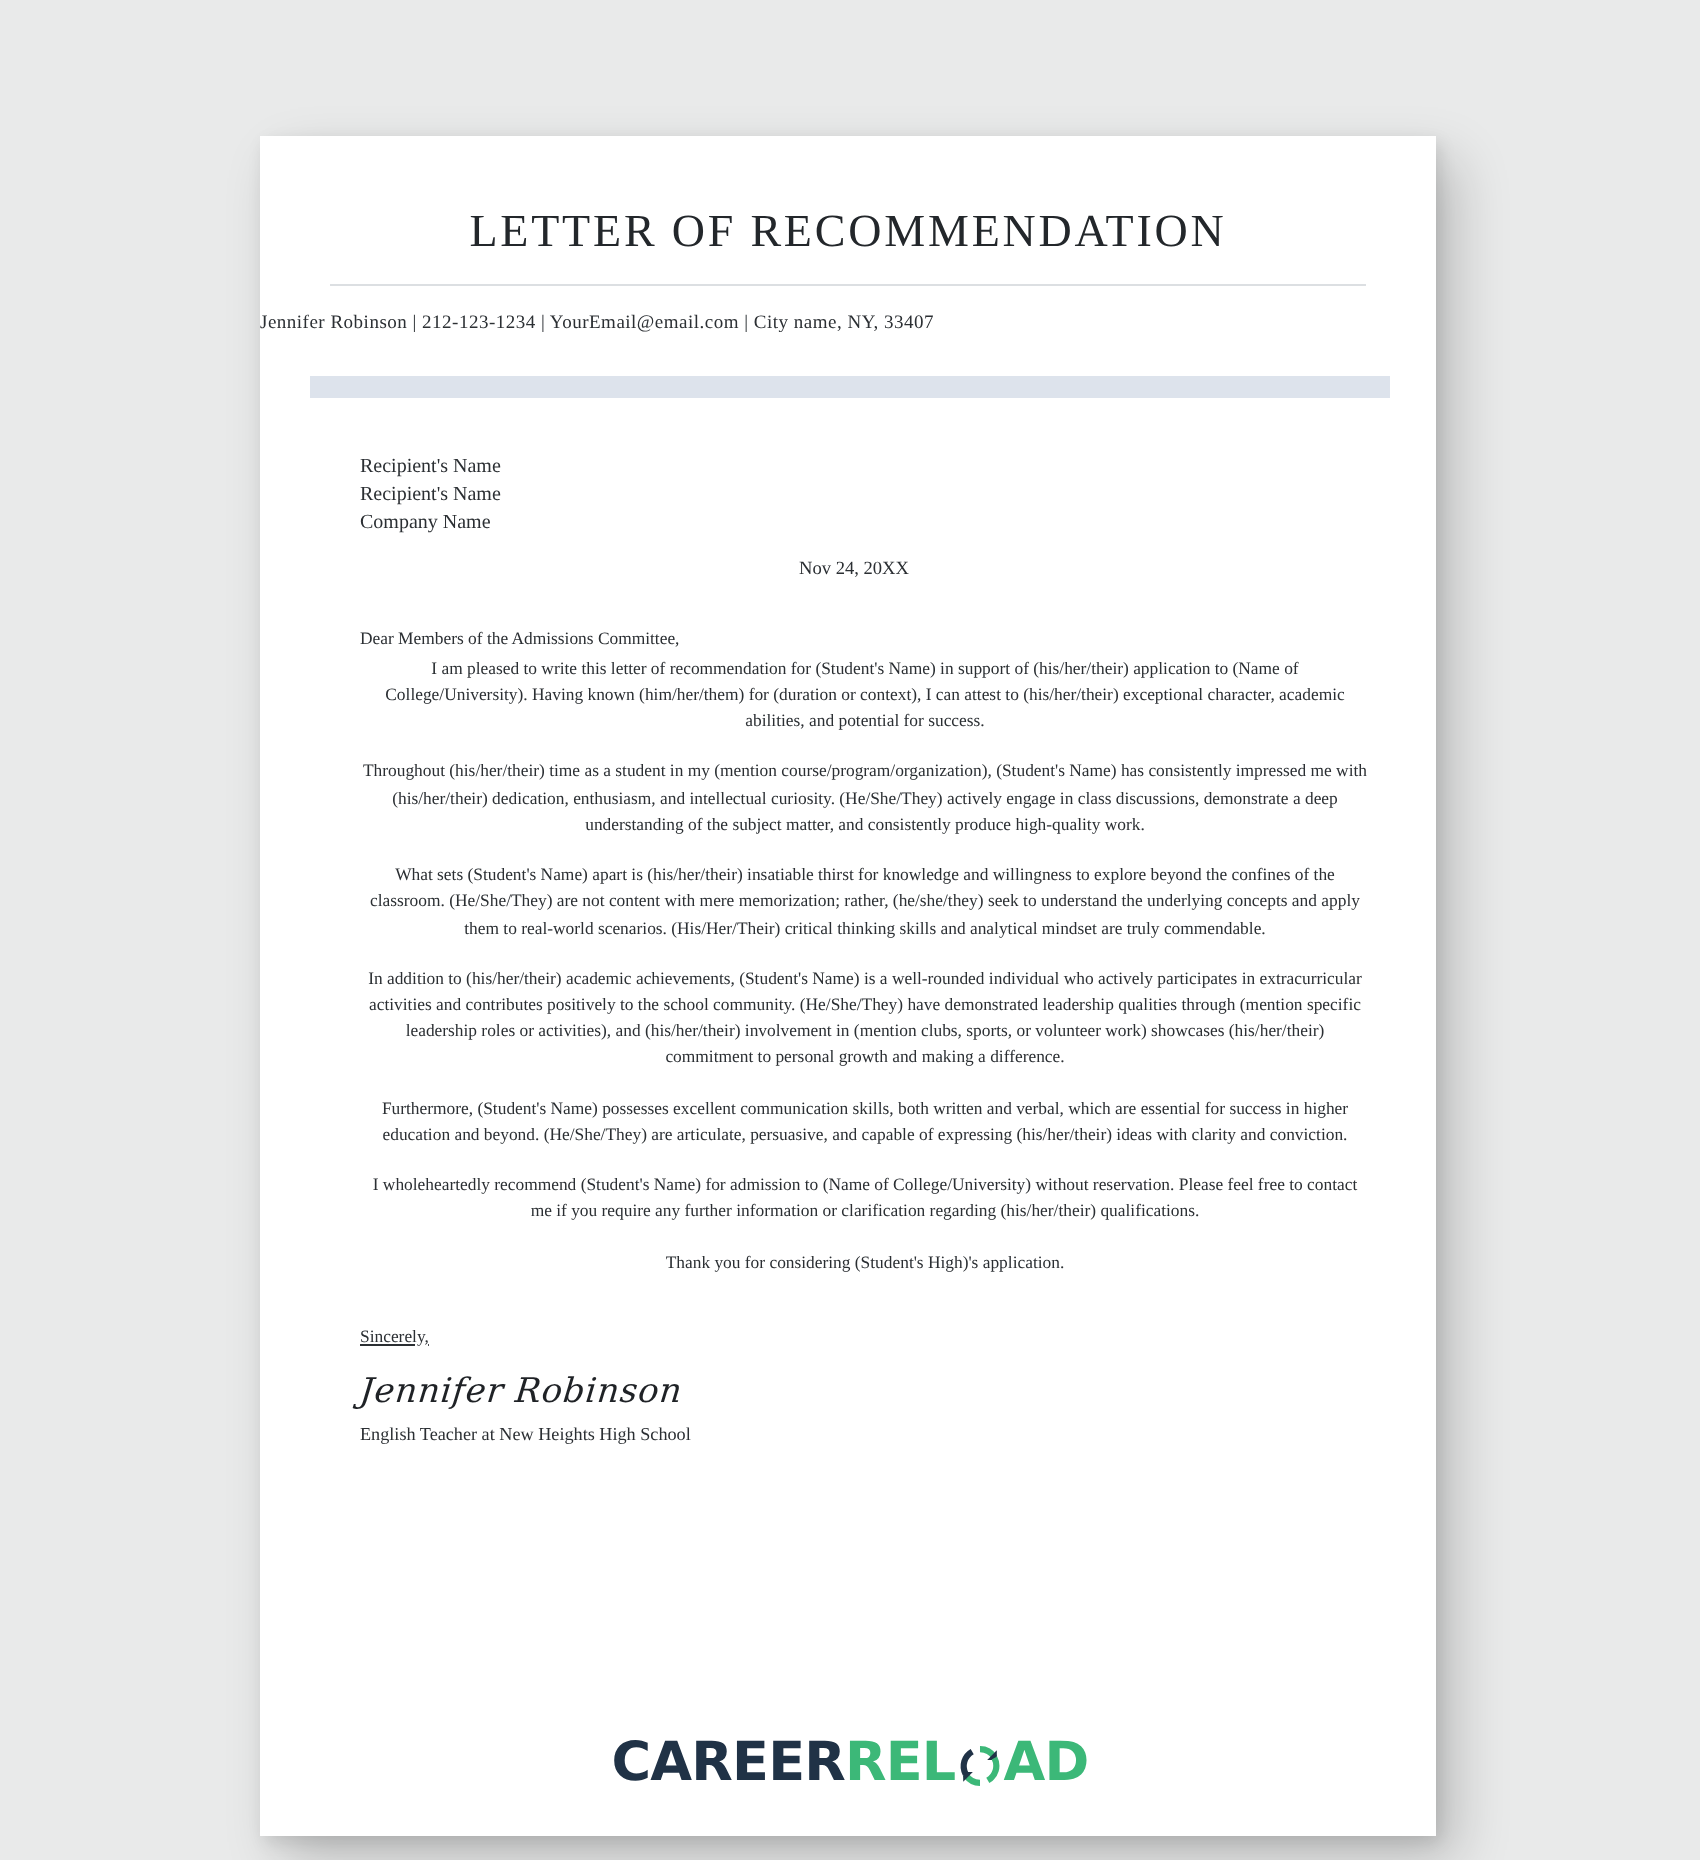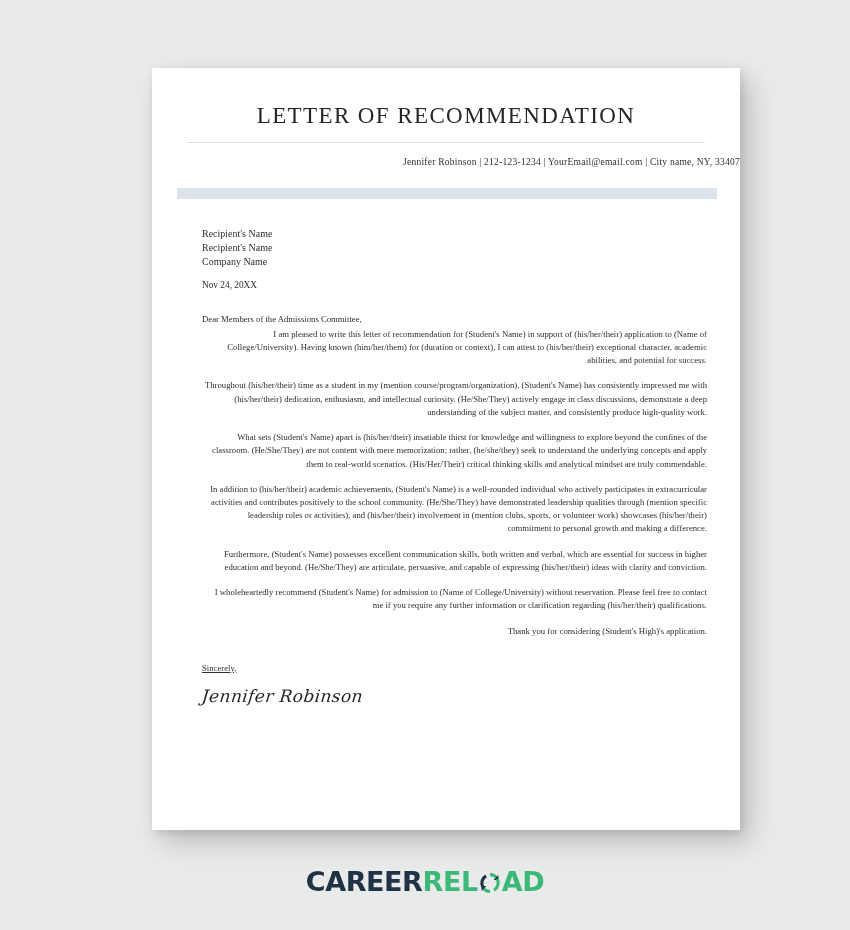--- a/index.html
+++ b/index.html
@@ -13,46 +13,45 @@
     position: relative;
     overflow: hidden;
   }
 
   
   #doc-page {
     position: absolute;
     left: 130px;
     top: 68px;
     width: 588px;
-    height: 762px;
+    height: 850px;
     background: #ffffff;
     box-shadow: 10px 12px 26px rgba(0,0,0,0.20),
                 2px 3px 8px rgba(0,0,0,0.10);
-    margin-left: 22px;
   }
 
   
   #letter-title {
     margin: 0;
     padding-top: 35px;
     text-align: center;
     font-family: "Liberation Serif", "DejaVu Serif", serif;
     font-weight: 400;
     font-size: 23px;
     letter-spacing: 1.4px;
     color: #23272b;
   }
   #title-rule {
     margin: 13px 35px 0 35px;
     height: 1px;
     background: #dcdfe2;
   }
   #contact-line {
     margin-top: 14px;
-    text-align: right;
+    text-align: left;
     font-size: 9.5px;
     letter-spacing: 0.25px;
     color: #2c3034;
   }
   #accent-bar {
     margin: 21px 23px 0 25px;
     height: 11px;
     background: #dde3ec;
   }
 
@@ -62,36 +61,36 @@
     color: #2b2f33;
   }
 
   #recipient-block {
     margin-top: 28px;
     font-size: 10px;
     line-height: 1.42;
   }
   #letter-date {
     margin-top: 10px;
-    text-align: left;
+    text-align: center;
     padding-right: 11px;
     font-size: 9.3px;
   }
 
   #salutation {
     margin-top: 23px;
     font-size: 8.7px;
     line-height: 1.52;
   }
   .letter-para {
     margin: 0;
     padding-top: 12px;
     font-size: 8.7px;
     line-height: 1.52;
-    text-align: right;
+    text-align: center;
   }
   .letter-para:first-child { padding-top: 2px; }
 
   #closing-word {
     margin-top: 25px;
     font-size: 8.7px;
     text-decoration: underline;
   }
   #signature-name {
     margin-top: 13px;
@@ -168,20 +167,21 @@
         <p class="letter-para">In addition to (his/her/their) academic achievements, (Student's Name) is a well-rounded individual who actively participates in extracurricular activities and contributes positively to the school community. (He/She/They) have demonstrated leadership qualities through (mention specific leadership roles or activities), and (his/her/their) involvement in (mention clubs, sports, or volunteer work) showcases (his/her/their) commitment to personal growth and making a difference.</p>
         <p class="letter-para">Furthermore, (Student's Name) possesses excellent communication skills, both written and verbal, which are essential for success in higher education and beyond. (He/She/They) are articulate, persuasive, and capable of expressing (his/her/their) ideas with clarity and conviction.</p>
         <p class="letter-para">I wholeheartedly recommend (Student's Name) for admission to (Name of College/University) without reservation. Please feel free to contact me if you require any further information or clarification regarding (his/her/their) qualifications.</p>
         <p class="letter-para">Thank you for considering (Student's High)'s application.</p>
       </div>
 
     <div id="closing-word">Sincerely,</div>
 
     <div id="signature-name">Jennifer Robinson</div>
 
+    <div id="signature-title">English Teacher at New Heights High School</div>
   </div>
 </div>
 
 <div id="footer-logo">
   <span class="logo-word" id="logo-career">CAREER</span>
   <span class="logo-word" id="logo-rel">REL</span>
   <span id="reload-icon">
     <svg viewBox="0 0 24 24" width="24" height="24" aria-hidden="true">
       <path d="M12 3.6a8.4 8.4 0 0 1 7.2 4.05" fill="none" stroke="#3cb878" stroke-width="3.1" stroke-linecap="butt"></path>
       <path d="M20.4 4.1 L20.4 9.0 L15.6 9.0 Z" fill="#203246"></path>

